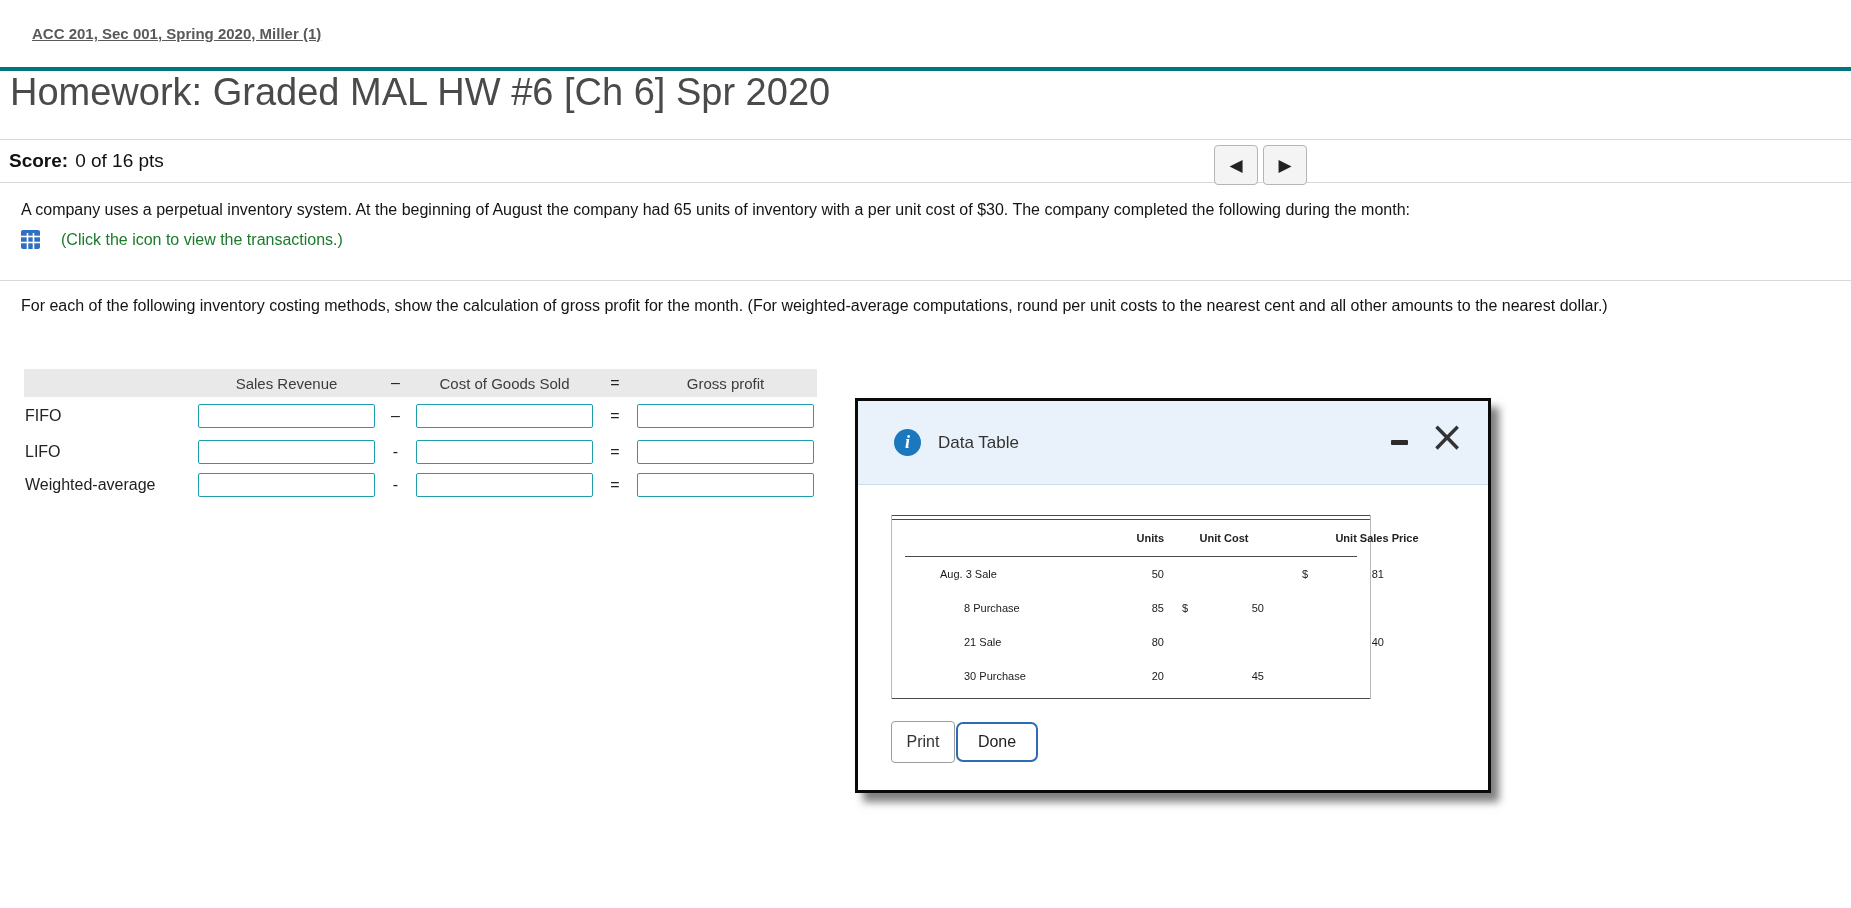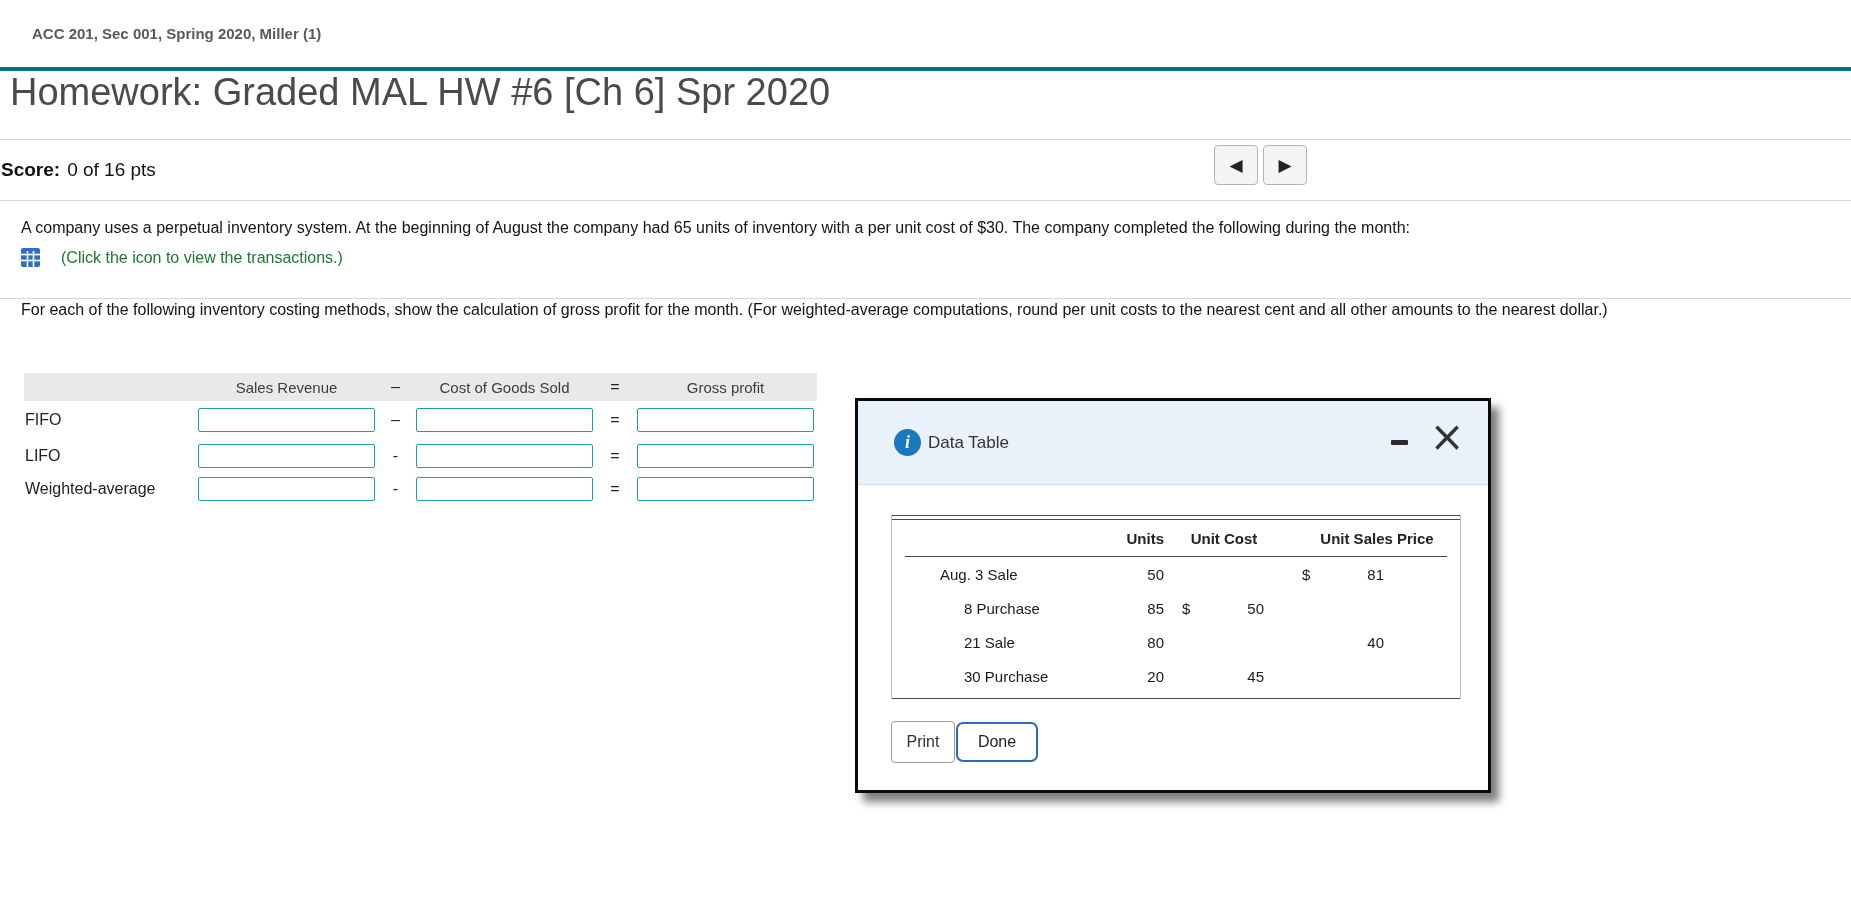--- a/index.html
+++ b/index.html
@@ -2,29 +2,29 @@
 <html style="--accent-teal: #00747F; --input-border: #1E9FAE; --link-green: #1B7A2B; --icon-blue: #2F6FC1; --modal-header-bg: #E9F2FB; --info-blue: #1B78BF; --done-border: #2D6CB0;"><head>
 <meta charset="utf-8">
 <style>
   html,body { margin:0; padding:0; background:#fff; }
   body { font-family:"Liberation Sans", sans-serif; }
   .page { position:relative; width:1851px; height:908px; background:#fff; overflow:hidden; }
 
   
   .topbar { height:71px; border-bottom:4px solid var(--accent-teal,#00747F);
             display:flex; align-items:center; padding-left:32px; box-sizing:border-box; }
-  .topbar .course { font-size:15px; font-weight:bold; color:#58595B; }
+  .topbar .course { font-size:15px; font-weight:bold; color:#58595B;text-decoration:underline; }
 
   
   .title-row { height:68px; display:flex; align-items:flex-start; padding-left:10px; }
   .title-row h1 { margin:0; font-size:38px; font-weight:400; color:#4A4A4A; }
 
   
-  .score-row { height:62px; border-top:1px solid #D8D8D8; border-bottom:1px solid #D8D8D8;
-               position:relative; display:flex; align-items:center; padding-left:1px;
+  .score-row { height:44px; border-top:1px solid #D8D8D8; border-bottom:1px solid #D8D8D8;
+               position:relative; display:flex; align-items:center; padding-left:9px;
                box-sizing:border-box; font-size:19px; color:#111; }
   .score-label { font-weight:bold; margin-right:7px; }
   .pager { position:absolute; left:1214px; top:5px; display:flex; gap:5px; }
   .pager-btn { width:44px; height:40px; background:#F4F4F4; border:1px solid #B5B5B5;
                border-radius:4px; display:flex; align-items:center; justify-content:center;
                padding:0; cursor:pointer; }
   .tri { font-family:"DejaVu Sans", sans-serif; font-size:17px; color:#222; line-height:1; }
   .pager-select { height:40px; min-width:230px; background:#F6F6F6; border:1px solid #B5B5B5;
                   border-radius:4px; font-size:16px; color:#222; display:flex; align-items:center;
                   justify-content:center; gap:10px; padding:0 14px; cursor:pointer;
@@ -39,21 +39,21 @@
          border-right:1px solid #D8D8D8; display:flex; align-items:center; padding-left:10px;
          box-sizing:border-box; font-size:24px; color:#4A4A4A; }
 
   
   .content { padding:17px 0 0 21px; font-size:16px; color:#141414; }
   .qtext { margin:0; line-height:1.25; }
   .link-row { display:flex; align-items:center; gap:21px; margin-top:10px; }
   .table-icon { display:flex; cursor:pointer; }
   .green-link { color:var(--link-green,#1B7A2B); text-decoration:none; cursor:pointer; }
   .divider { border:none; border-top:1px solid #D8D8D8; margin:31px 0 0 -21px; width:1851px; }
-  .instructions { margin-top:1px; }
+  .instructions { margin-top:15px; }
 
   
   .answer-grid { margin-top:53px; margin-left:3px; display:grid;
                  grid-template-columns:171px 183px 35px 183px 38px 183px;
                  grid-template-rows:28px 38px 33px 33px;
                  font-size:15px; color:#3C3C3C; }
   .ag-cell { display:flex; align-items:center; justify-content:center; }
   .ag-head { background:#E9E9E9; }
   .ag-label { justify-content:flex-start; padding-left:1px; font-size:16px; color:#222; }
   .ag-sep { font-size:16px; color:#222; }
@@ -65,31 +65,31 @@
   .modal { position:absolute; left:855px; top:398px; width:636px; height:395px; background:#fff;
            border:3px solid #0A0A0A; box-sizing:border-box;
            box-shadow:8px 9px 8px rgba(0,0,0,0.5); }
   .modal-header { height:84px; background:var(--modal-header-bg,#E9F2FB);
                   border-bottom:1px solid #C9DCEE; position:relative; display:flex;
                   align-items:center; padding-left:36px; box-sizing:border-box; }
   .info-icon { width:27px; height:27px; border-radius:50%; background:var(--info-blue,#1B78BF);
                color:#fff; display:flex; align-items:center; justify-content:center;
                font-family:"Liberation Serif", serif; font-style:italic; font-weight:bold;
                font-size:18px; flex:0 0 auto; }
-  .modal-title { margin-left:7px; font-size:17px; color:#333; }
+  .modal-title { margin-left:17px; font-size:17px; color:#333; }
   .min-btn { position:absolute; right:76px; top:28px; width:26px; height:26px; display:flex;
              align-items:center; justify-content:center; cursor:pointer; }
   .min-bar { width:17px; height:5px; background:#2B2B2B; border-radius:1px; }
   .close-btn { position:absolute; right:24px; top:14px; width:34px; height:44px; display:flex;
                align-items:center; justify-content:center; cursor:pointer; }
   .close-glyph { font-size:42px; color:#333; line-height:1; font-family:"DejaVu Sans", sans-serif; }
 
   .modal-body { padding:30px 0 0 33px; }
-  .dt-wrap { width:570px; box-sizing:border-box; border-left:1px solid #B9B9B9;
-             border-right:1px solid #B9B9B9; font-size:15px; color:#1A1A1A; }
+  .dt-wrap { width:480px; box-sizing:border-box; border-left:1px solid #B9B9B9;
+             border-right:1px solid #B9B9B9; font-size:11px; color:#1A1A1A; }
   .rule-double { height:3px; border-top:1px solid #4A4A4A; border-bottom:1px solid #4A4A4A; }
   .dt-hrow { display:grid; grid-template-columns:210px 50px 120px 186px; height:36px;
              align-items:center; padding-left:12px; font-weight:bold; color:#222; }
   .hline { border-top:1.5px solid #4A4A4A; margin:0 13px; }
   .dt-row { display:grid; grid-template-columns:210px 50px 45px 55px 50px 70px; height:34px;
             align-items:center; padding-left:12px; }
   .dt-desc { padding-left:36px; }
   .dt-desc.indent { padding-left:60px; }
   .r { text-align:right; }
   .c { text-align:center; }

